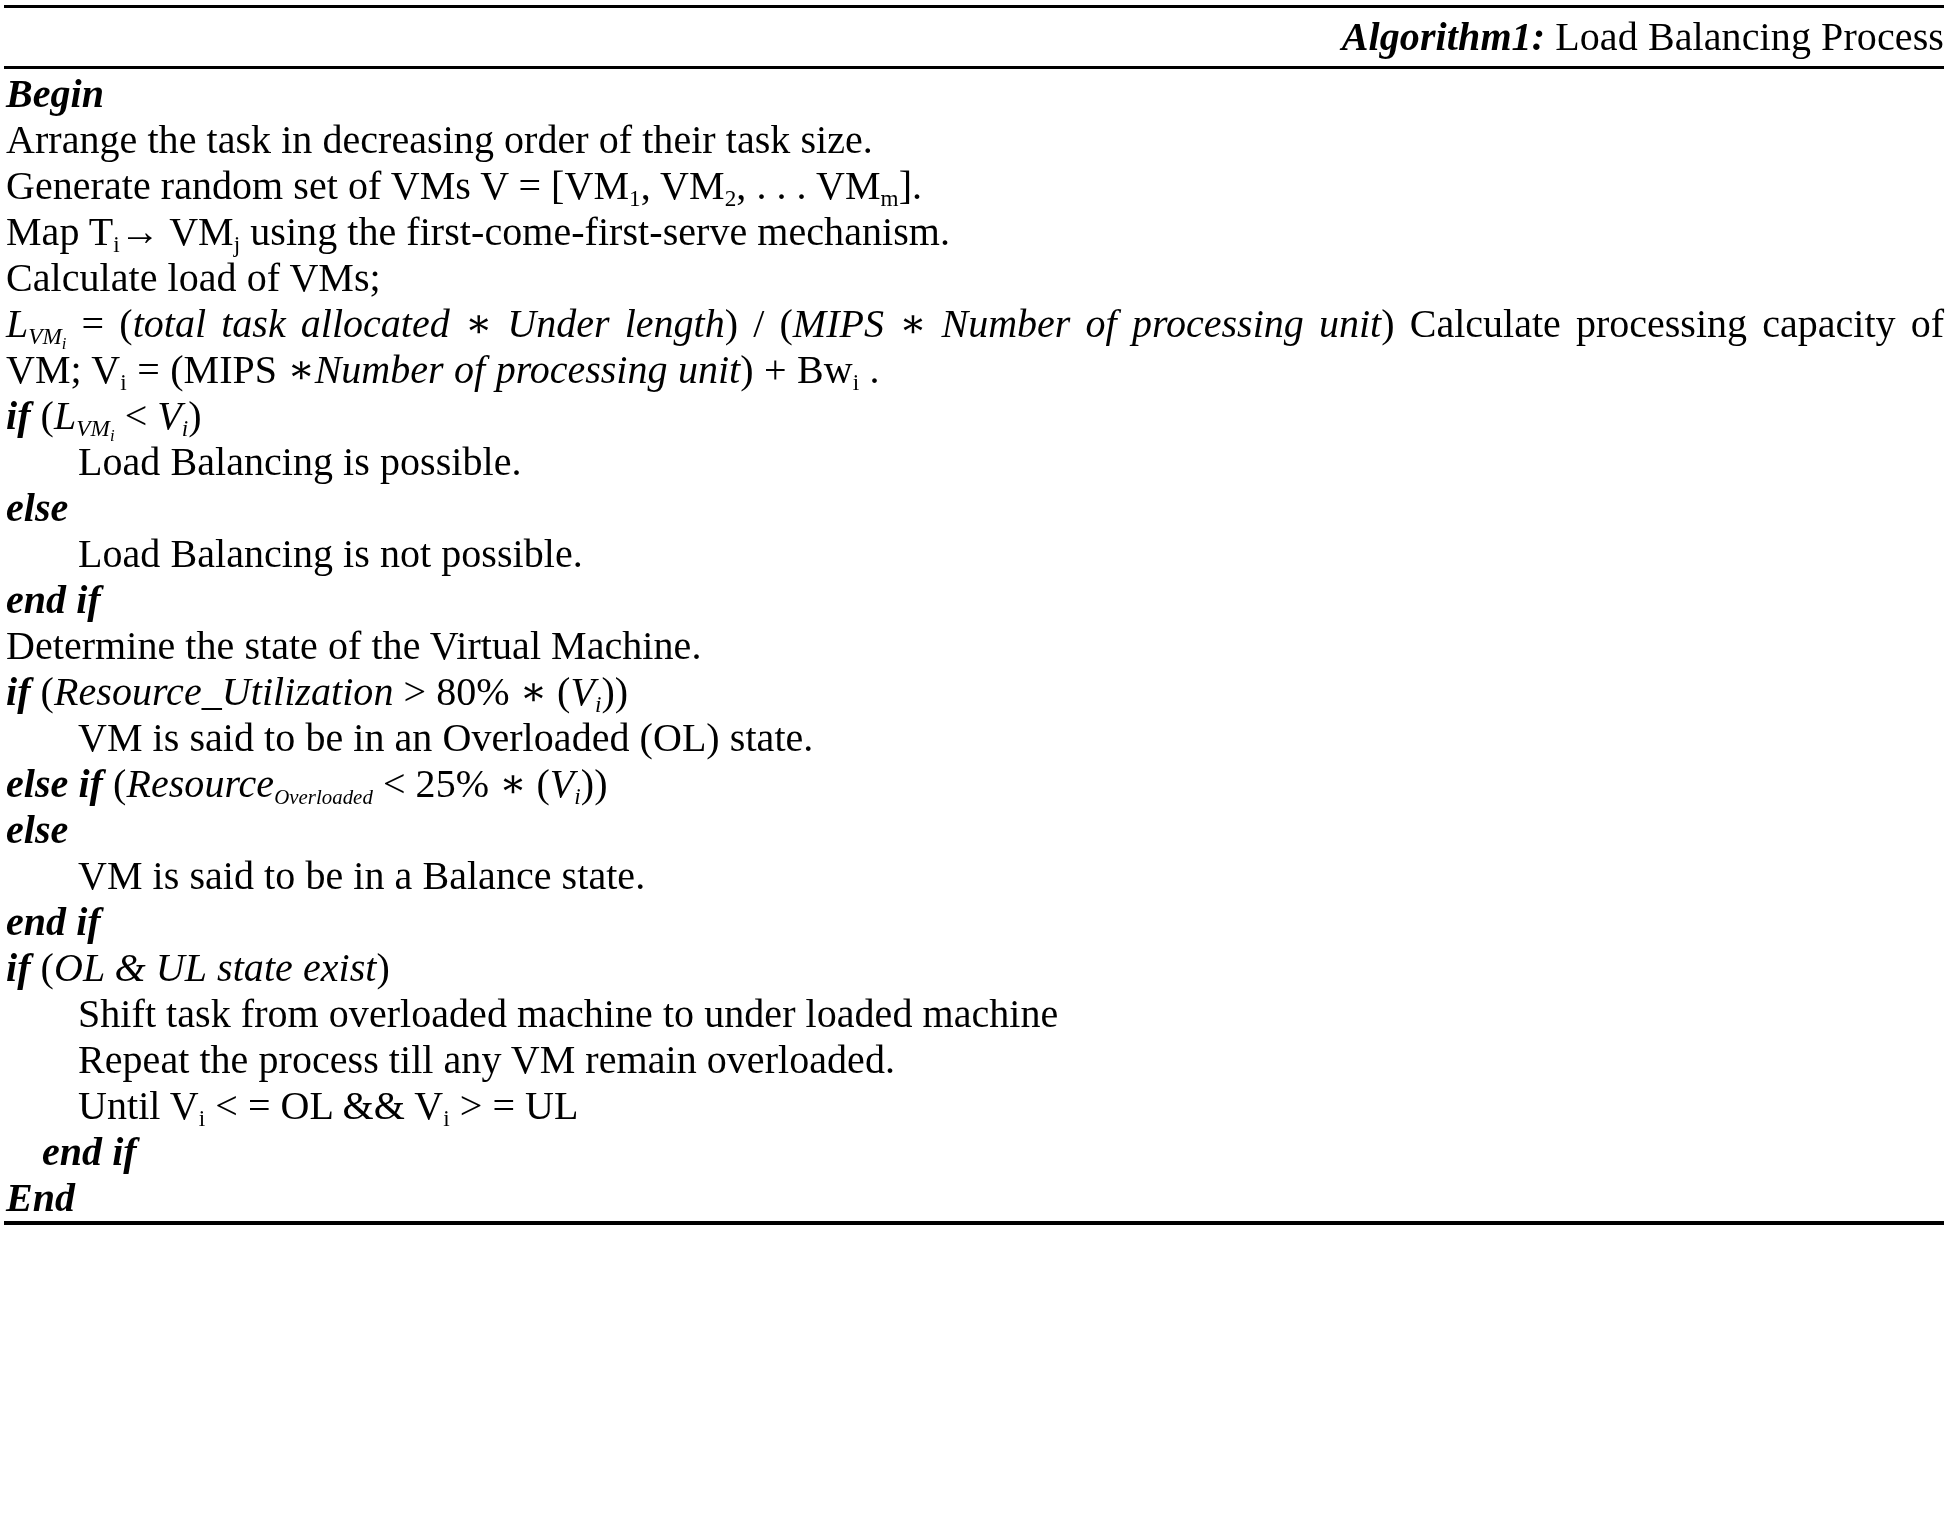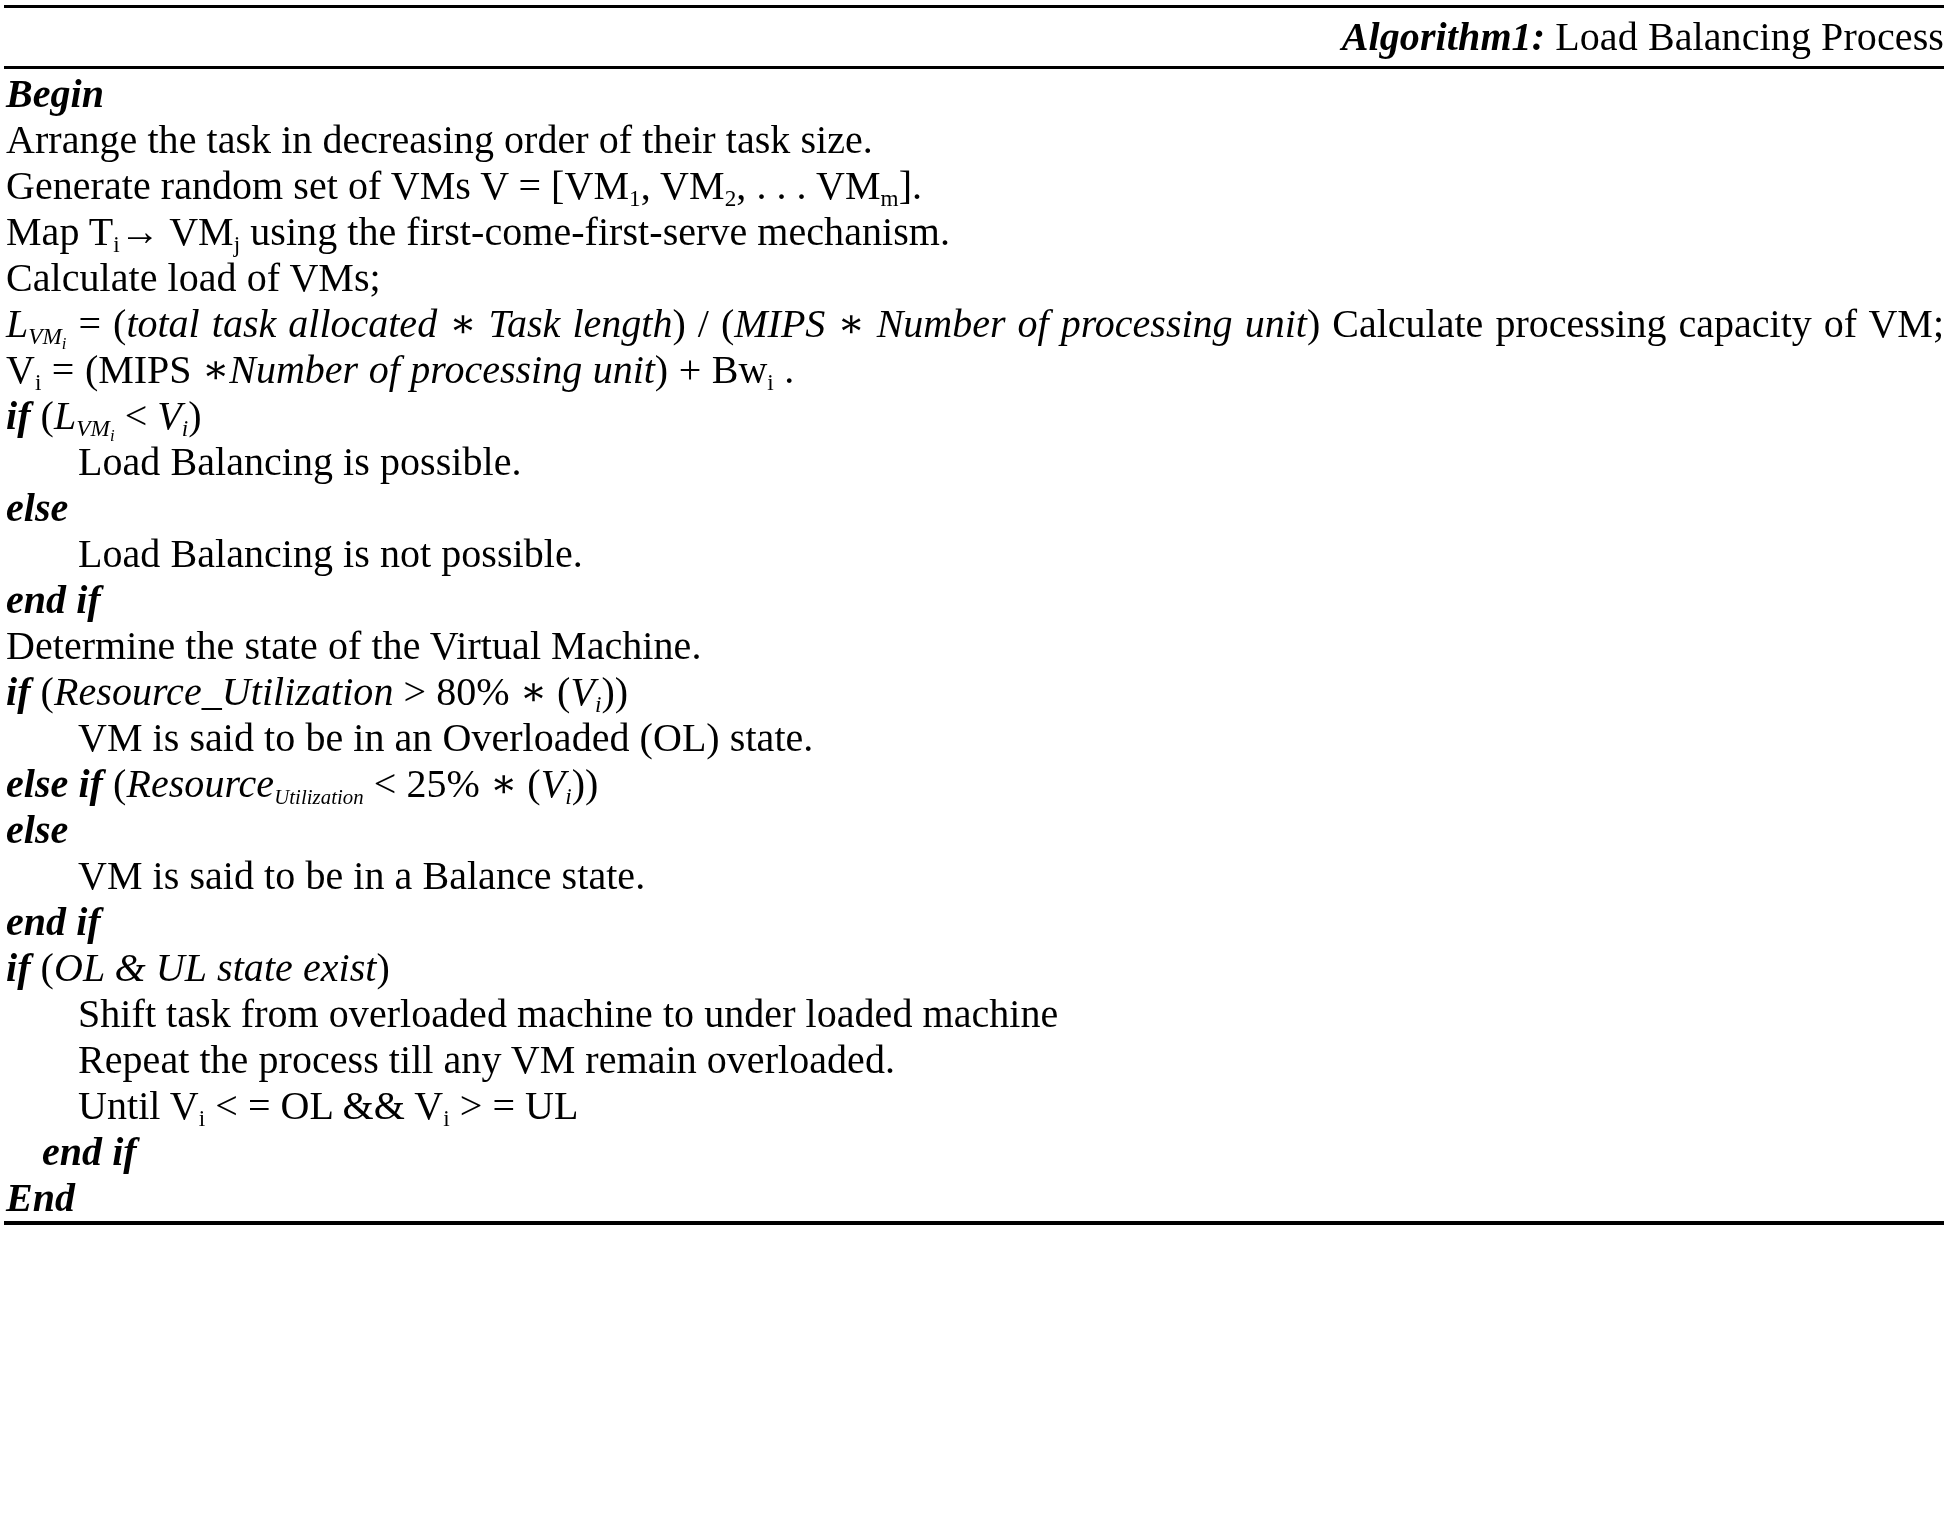--- a/index.html
+++ b/index.html
@@ -129,21 +129,21 @@
       <span>Map T</span><sub>i</sub><span>→</span><span> VM</span><sub>j</sub><span> using the first-come-first-serve mechanism.</span>
     </div>
 
     <div class="line ind-0">Calculate load of VMs;</div>
 
     <div class="para">
       <span class="nb"><span class="math">L</span><sub><span class="math">VM</span><sub><span class="math">i</span></sub></sub></span>
       <span class="op">=</span>
       <span class="op">(</span><span class="math">total task allocated</span>
       <span class="op">∗</span>
-      <span class="math">Task length</span><span class="op">) / (</span><span class="math">MIPS</span>
+      <span class="math">Under length</span><span class="op">) / (</span><span class="math">MIPS</span>
       <span class="op">∗</span>
       <span class="math">Number of  processing unit</span><span class="op">)</span>
       <span>Calculate processing capacity of VM; V</span><sub>i</sub>
       <span>= (MIPS </span><span class="op">∗</span><span class="math">Number of  processing unit</span><span>) + Bw</span><sub>i</sub><span> .</span>
     </div>
 
     <div class="line ind-0">
       <span class="kw">if</span>
       <span class="op">(</span><span class="math">L</span><sub><span class="math">VM</span><sub><span class="math">i</span></sub></sub>
       <span class="op">&lt;</span>
@@ -170,21 +170,21 @@
       <span class="op">&gt;</span>
       <span class="op">80%</span>
       <span class="op">∗</span>
       <span class="op">(</span><span class="math">V</span><sub><span class="math">i</span></sub><span class="op">))</span>
     </div>
 
     <div class="line ind-1">VM is said to be in an Overloaded (OL) state.</div>
 
     <div class="line ind-0">
       <span class="kw">else if</span>
-      <span class="op">(</span><span class="math">Resource</span><span class="sub-small">Utilization</span>
+      <span class="op">(</span><span class="math">Resource</span><span class="sub-small">Overloaded</span>
       <span class="op">&lt;</span>
       <span class="op">25%</span>
       <span class="op">∗</span>
       <span class="op">(</span><span class="math">V</span><sub><span class="math">i</span></sub><span class="op">))</span>
     </div>
 
 
     <div class="line ind-0">
       <span class="kw">else</span>
     </div>

